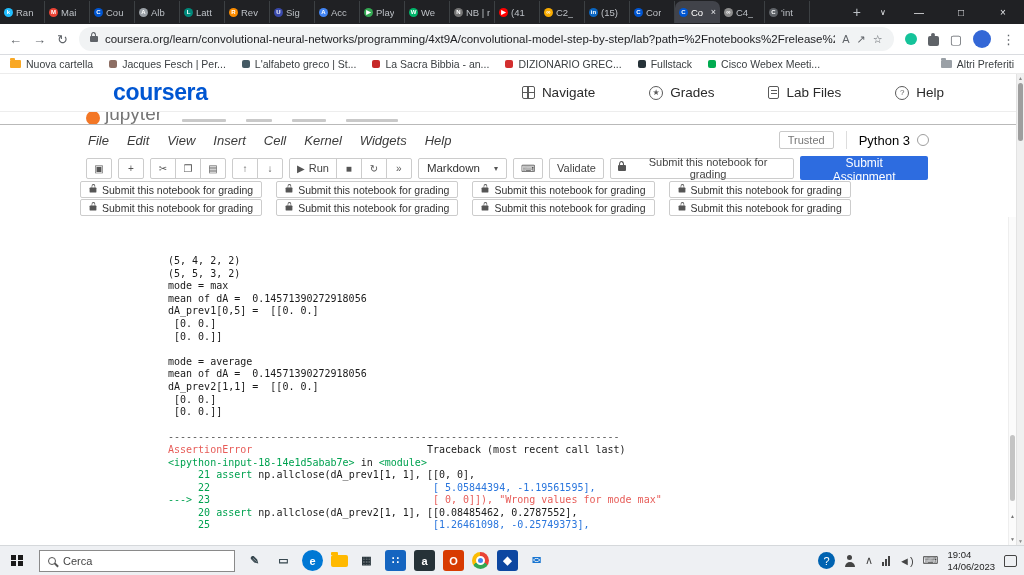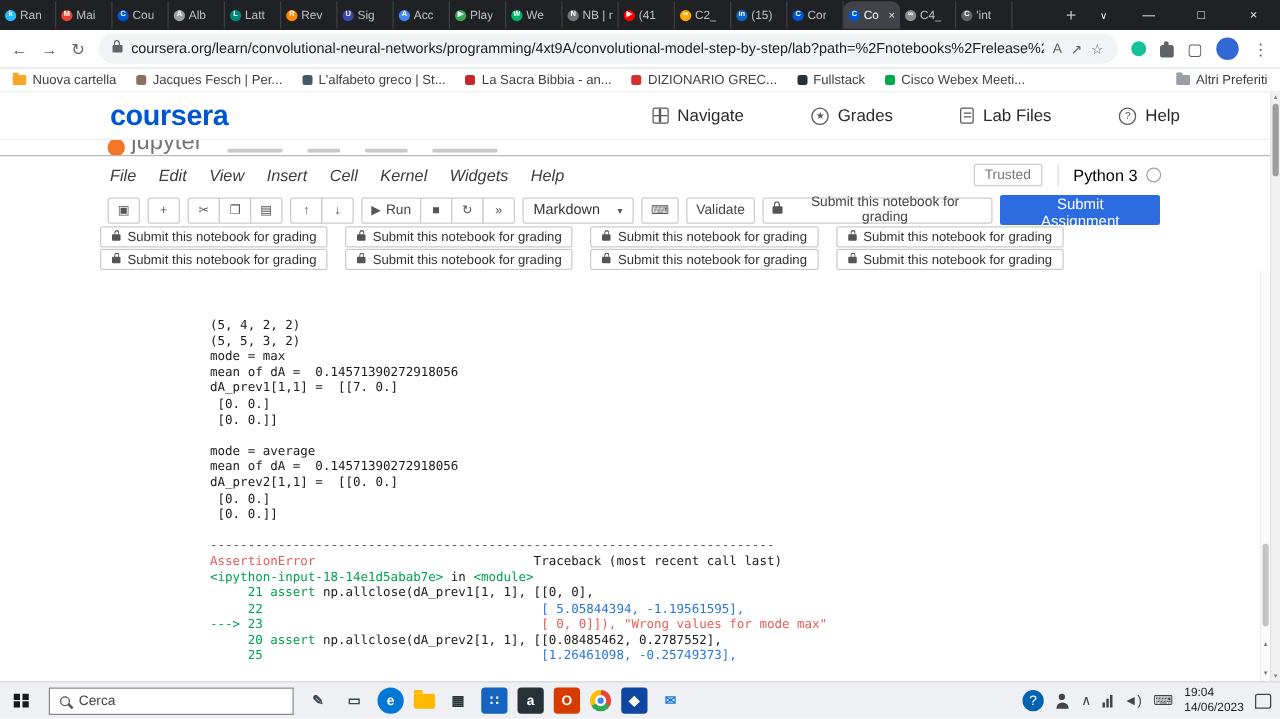--- a/index.html
+++ b/index.html
@@ -47,21 +47,21 @@
   .bm{display:flex;align-items:center;gap:5px;white-space:nowrap;}
   .bdot{width:8px;height:8px;border-radius:2px;}
   .folder{width:11px;height:8px;background:#f9a825;border-radius:1px;position:relative;display:inline-block;}
   .folder::before{content:"";position:absolute;top:-2px;left:0;width:5px;height:2px;background:inherit;border-radius:1px 1px 0 0;}
   .folder.gray{background:#9aa0a6;}
   .bmright{margin-left:auto;display:flex;align-items:center;gap:5px;white-space:nowrap;}
 
   
   .cheader{top:74px;height:38px;background:#fff;border-bottom:1px solid #ededed;display:flex;
            align-items:center;padding:0 80px 0 88px;}
-  .clogo{font-size:23px;font-weight:bold;color:#0056D2;letter-spacing:-0.3px;}
+  .clogo{font-size:23px;font-weight:bold;color:#0056D2;letter-spacing:-0.3px;margin-left:25px;}
   .cnav{margin-left:auto;display:flex;gap:36px;align-items:center;font-size:13.5px;color:#2a2a2a;}
   .cnav-item{display:flex;align-items:center;gap:7px;padding-left:18px;}
   .icon-grid{width:13px;height:13px;border:1.5px solid #5a5a5a;border-radius:2px;position:relative;box-sizing:border-box;}
   .icon-grid::before{content:"";position:absolute;left:4.5px;top:0;bottom:0;width:1.5px;background:#5a5a5a;}
   .icon-grid::after{content:"";position:absolute;top:4.5px;left:0;right:0;height:1.5px;background:#5a5a5a;}
   .icon-circle{width:14px;height:14px;border:1.5px solid #5a5a5a;border-radius:50%;display:inline-flex;
                align-items:center;justify-content:center;font-size:8px;color:#5a5a5a;box-sizing:border-box;}
   .icon-doc{width:11px;height:13px;border:1.5px solid #5a5a5a;border-radius:2px;position:relative;box-sizing:border-box;}
   .icon-doc::before{content:"";position:absolute;left:1.5px;right:1.5px;top:3px;height:1.2px;background:#5a5a5a;box-shadow:0 3px 0 #5a5a5a;}
 
@@ -445,21 +445,21 @@
       <span>Submit this notebook for grading</span>
     </button>
   </div>
 
 <div class="band content">
   <div>
       <div class="oline"><span class="c-t">(5, 4, 2, 2)</span></div>
       <div class="oline"><span class="c-t">(5, 5, 3, 2)</span></div>
       <div class="oline"><span class="c-t">mode = max</span></div>
       <div class="oline"><span class="c-t">mean of dA =  0.14571390272918056</span></div>
-      <div class="oline"><span class="c-t">dA_prev1[1,1] =  [[7. 0.]</span></div>
+      <div class="oline"><span class="c-t">dA_prev1[0,5] =  [[0. 0.]</span></div>
       <div class="oline"><span class="c-t"> [0. 0.]</span></div>
       <div class="oline"><span class="c-t"> [0. 0.]]</span></div>
       <div class="oline">&nbsp;</div>
       <div class="oline"><span class="c-t">mode = average</span></div>
       <div class="oline"><span class="c-t">mean of dA =  0.14571390272918056</span></div>
       <div class="oline"><span class="c-t">dA_prev2[1,1] =  [[0. 0.]</span></div>
       <div class="oline"><span class="c-t"> [0. 0.]</span></div>
       <div class="oline"><span class="c-t"> [0. 0.]]</span></div>
       <div class="oline">&nbsp;</div>
       <div class="oline"><span class="c-m">---------------------------------------------------------------------------</span></div>

